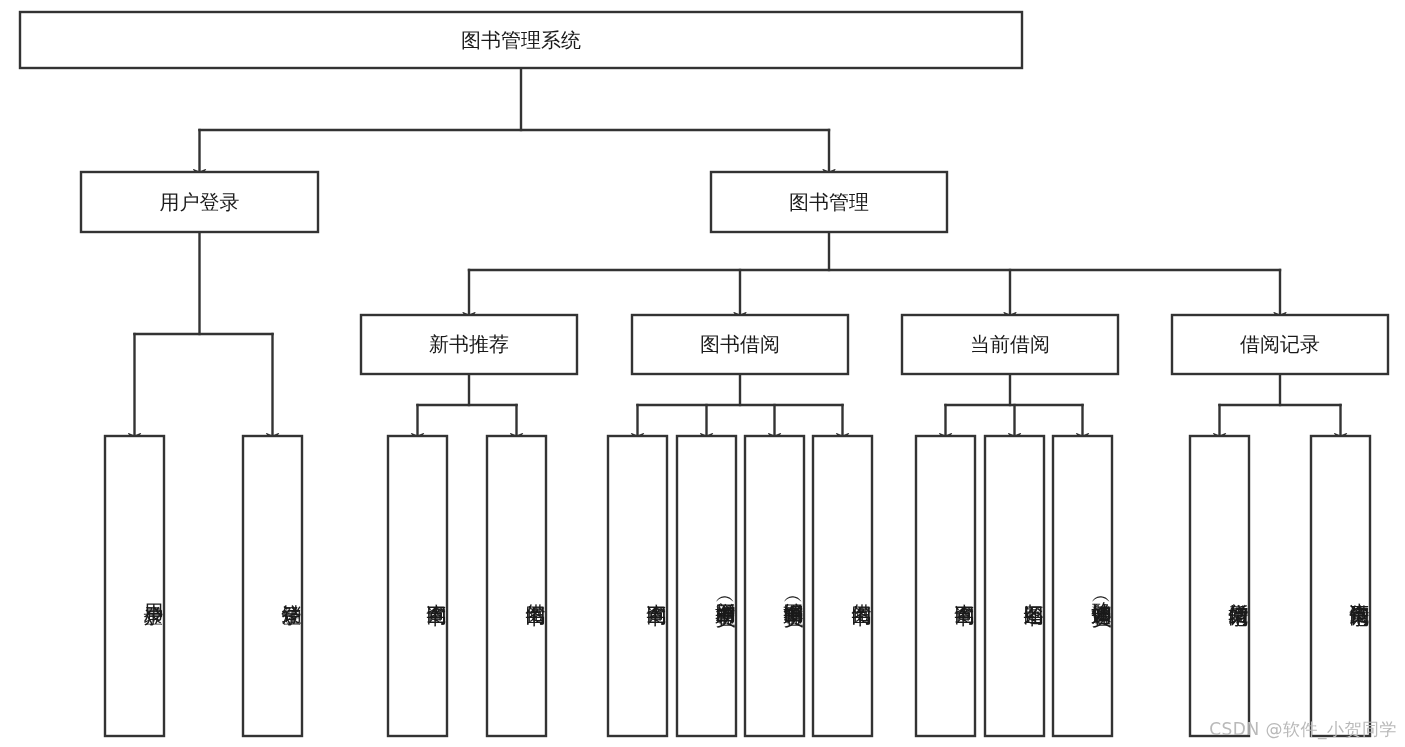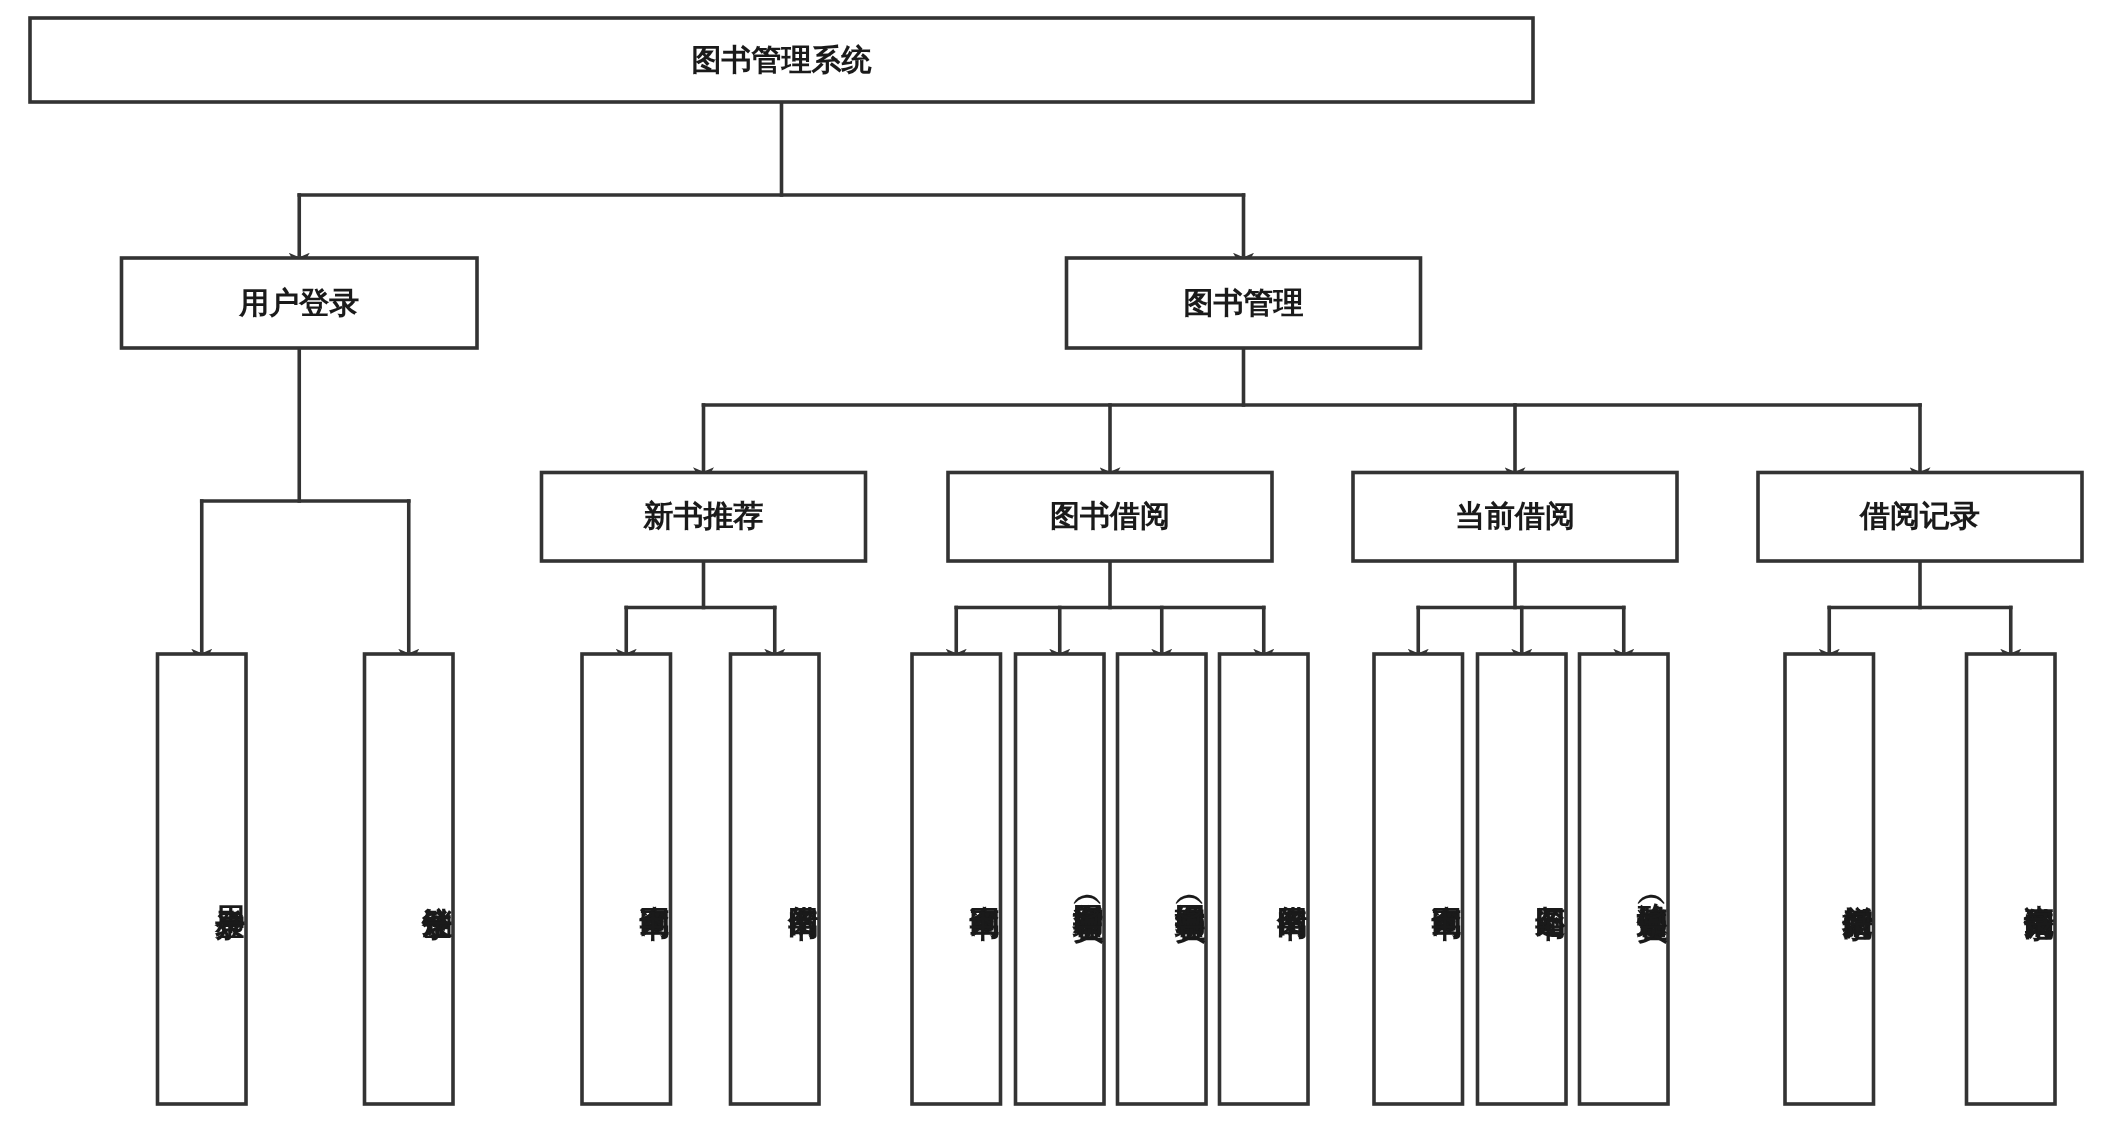--- a/index.html
+++ b/index.html
@@ -11,21 +11,20 @@
     width: 1405px;
     height: 747px;
     font-family: "DejaVu Sans", "Liberation Sans", sans-serif;
     overflow: hidden;
     position: relative;
   }
   #diagram-root {
     position: relative;
     width: 1405px;
     height: 747px;
-    font-weight: bold;
   }
   svg#tree-svg {
     position: absolute;
     top: 0;
     left: 0;
     width: 1405px;
     height: 747px;
     display: block;
   }
   .node-box {
@@ -165,14 +164,15 @@
       <div class="vlabel" style="left: 677px; top: 450px; width: 59px; height: 280px;">新增图书（管理员）</div>
       <div class="vlabel" style="left: 745px; top: 450px; width: 59px; height: 280px;">编辑图书（管理员）</div>
       <div class="vlabel" style="left: 813px; top: 450px; width: 59px; height: 280px;">借阅图书</div>
       <div class="vlabel" style="left: 916px; top: 450px; width: 59px; height: 280px;">查询图书</div>
       <div class="vlabel" style="left: 985px; top: 450px; width: 59px; height: 280px;">归还图书</div>
       <div class="vlabel" style="left: 1053px; top: 450px; width: 59px; height: 280px;">确认归还（管理员）</div>
       <div class="vlabel" style="left: 1190px; top: 450px; width: 59px; height: 280px;">新增借阅记录</div>
       <div class="vlabel" style="left: 1311px; top: 450px; width: 59px; height: 280px;">查询借阅记录</div>
     </div>
 
+  <div class="watermark">CSDN @软件_小贺同学</div>
 
 </div>
 
 </body></html>

